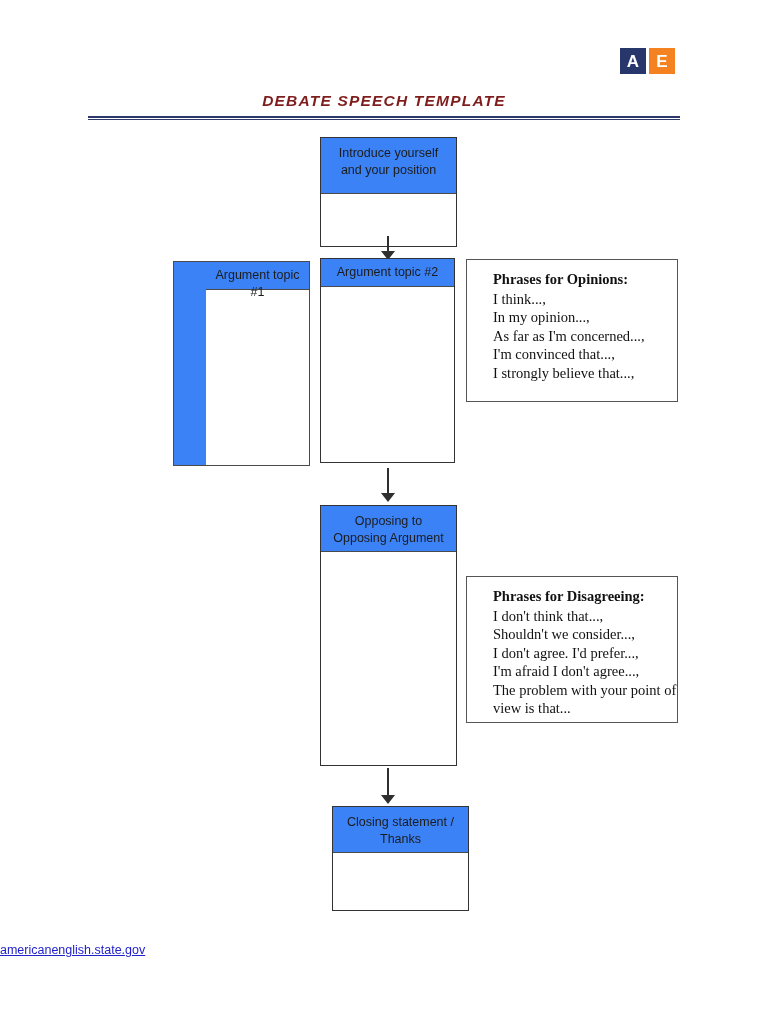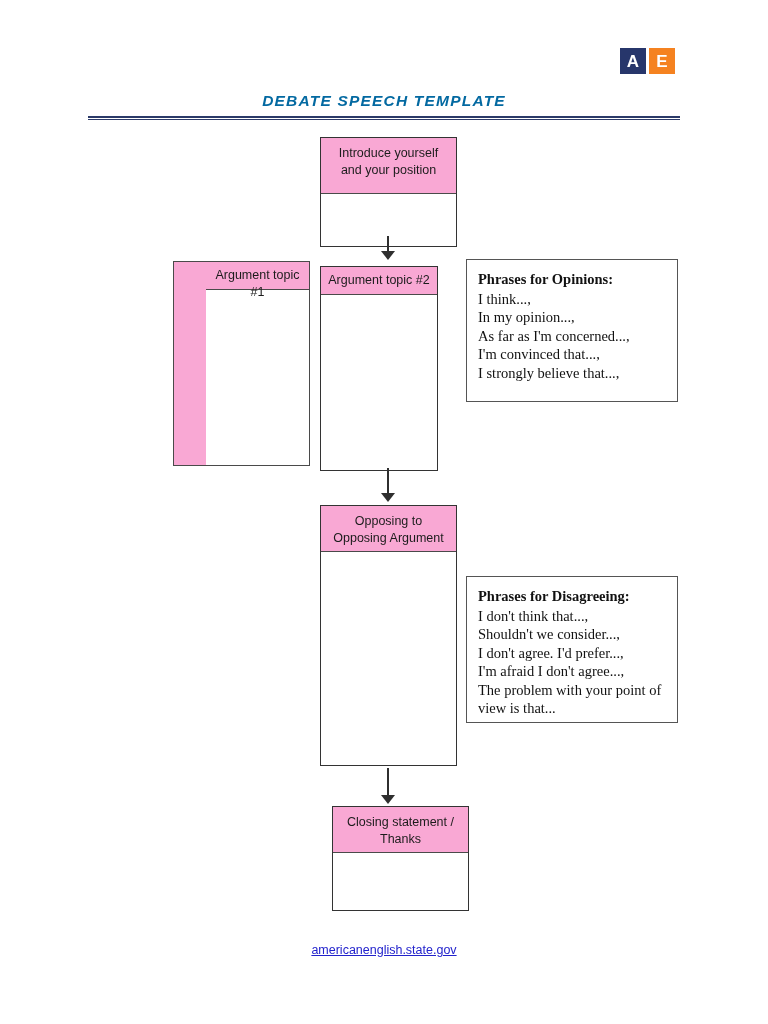--- a/index.html
+++ b/index.html
@@ -53,21 +53,21 @@
     position: absolute;
     left: 88px;
     top: 92px;
     width: 592px;
     text-align: center;
     font-family: "Liberation Sans", sans-serif;
     font-style: italic;
     font-weight: bold;
     font-size: 15.5px;
     letter-spacing: 1.2px;
-    color: #0369a1;
+    color: #7f1d1d;
     white-space: nowrap;
   }
   .title-rule {
     position: absolute;
     left: 88px;
     top: 116px;
     width: 592px;
     height: 4px;
   }
   .title-rule .r1 {
@@ -83,21 +83,21 @@
     width: 100%;
     height: 1px;
     background: #2b3a68;
   }
 
   
   .fbox {
     position: absolute;
     box-sizing: border-box;
     border: 1.3px solid #4a4a4a;
-    background: #f9a8d4;
+    background: #3b82f6;
   }
   .fbox.strong { border: 1.6px solid #333333; }
 
   .fbox-head {
     box-sizing: border-box;
     border-bottom: 1.3px solid #4a4a4a;
     text-align: center;
     font-family: "Liberation Sans", sans-serif;
     font-size: 12.5px;
     color: #1c1c1c;
@@ -129,40 +129,40 @@
     border-right: 7px solid transparent;
     border-top: 9px solid #2f2f2f;
   }
 
   
   .pbox {
     position: absolute;
     box-sizing: border-box;
     border: 1.3px solid #555555;
     background: #ffffff;
-    padding: 10px 11px 10px 11px;
+    padding: 10px 11px 10px 26px;
     font-family: "Liberation Serif", serif;
     font-size: 14.5px;
     line-height: 1.28;
     color: #111111;
   }
   .pbox-title {
     font-weight: bold;
     font-size: 14.5px;
     margin-bottom: 1px;
   }
   .pbox-line { white-space: nowrap; }
 
   
   .footer-link {
     position: absolute;
     left: 0;
     top: 943px;
     width: 768px;
-    text-align: center;
+    text-align: left;
     font-family: "Liberation Sans", sans-serif;
     font-size: 12.5px;
     color: #2222cc;
   }
   .footer-link span {
     color: #2222cc;
     text-decoration: underline;
   }
 </style>
 </head>
@@ -192,21 +192,21 @@
   <div class="arrow" style="left:381px; top:236px; height:25px;">
     <div class="shaft" style="height:16px;"></div>
     <div class="head" style="top:15px;"></div>
   </div>
 
   <div class="fbox" style="left:173px; top:261px; width:137px; height:205px;padding-left:32px;">
     <div class="fbox-head" style="height:28px; padding-top:5px;">Argument topic #1</div>
     <div class="fbox-body" style="height:175px;"></div>
   </div>
 
-  <div class="fbox strong" style="left:320px; top:266px; width:118px; height:205px;">
+  <div class="fbox strong" style="left:320px; top:258px; width:135px; height:205px;">
     <div class="fbox-head" style="height:28px; padding-top:5px;">Argument topic #2</div>
     <div class="fbox-body" style="height:175px;"></div>
   </div>
 
   <div class="pbox" style="left:466px; top:259px; width:212px; height:143px;">
     <div class="pbox-title">Phrases for Opinions:</div>
     <div class="pbox-line">I think...,</div>
     <div class="pbox-line">In my opinion...,</div>
     <div class="pbox-line">As far as I'm concerned...,</div>
     <div class="pbox-line">I'm convinced that...,</div>

